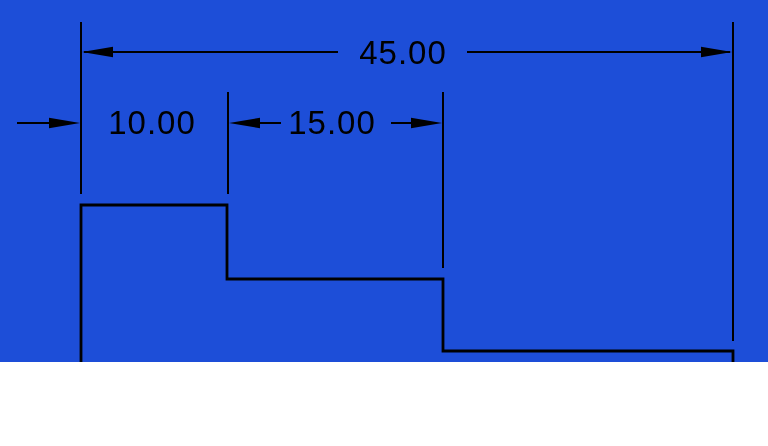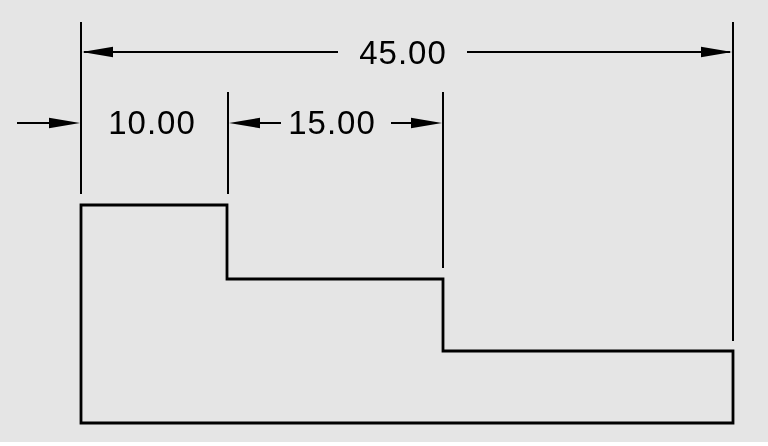--- a/index.html
+++ b/index.html
@@ -3,22 +3,22 @@
 <meta charset="utf-8">
 <style>
   html, body {
     margin: 0;
     padding: 0;
     background: #ffffff;
   }
   .canvas {
     position: relative;
     width: 768px;
-    height: 442px;
-    background: #e5e5e5;
+    height: 362px;
+    background: #1d4ed8;
     overflow: hidden;
     text-decoration: underline;
   }
   svg {
     display: block;
   }
   .outline {
     fill: none;
     stroke: #000000;
     stroke-width: 2.8;

